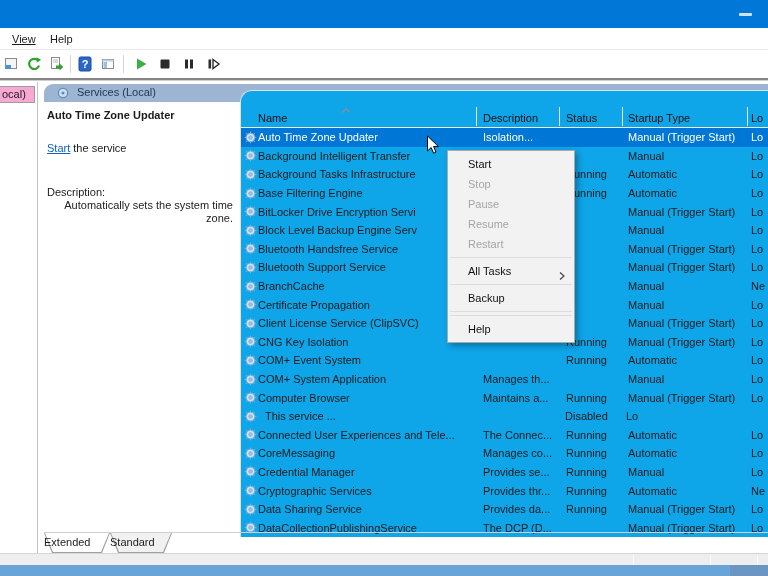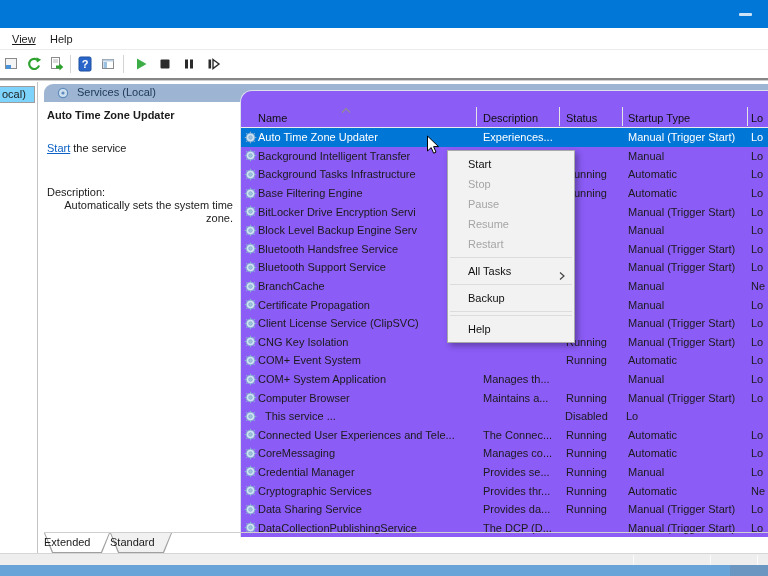--- a/index.html
+++ b/index.html
@@ -14,36 +14,36 @@
   .menubar{ position:absolute; left:0; top:28px; width:768px; height:22px; background:#fff; border-bottom:1px solid #ececec; }
   .menu-item{ position:absolute; top:4px; height:15px; line-height:15px; padding:0 4px; }
   .menu-view{ left:8px;text-decoration:underline; } .menu-help{ left:46px; }
   .toolbar{ position:absolute; left:0; top:50px; width:768px; height:28px; background:#fff; display:flex; align-items:center; }
   .tb-btn{ width:16px; height:16px; display:inline-flex; align-items:center; justify-content:center; }
   .tb-sep{ width:1px; height:18px; background:#d4d4d4; }
   .thick-rule{ position:absolute; left:0; top:78px; width:768px; height:3px; background:#868686; border-bottom:1px solid #cfcfcf; }
 
   
   .tree-pane{ position:absolute; left:0; top:82px; width:38px; height:471px; background:#fff; border-right:1px solid #c3c3c3; }
-  .tree-item{ position:absolute; left:0; top:4px; width:35px; height:17px; background:#7dd3fc; border:1px solid #9d9d9d; border-left:none; line-height:15px; padding-left:2px; overflow:hidden; }
+  .tree-item{ position:absolute; left:0; top:4px; width:35px; height:17px; background:#f9a8d4; border:1px solid #9d9d9d; border-left:none; line-height:15px; padding-left:2px; overflow:hidden; }
 
   .mid-pane{ position:absolute; left:44px; top:82px; width:724px; height:471px; background:#fff; }
   .pane-band{ position:absolute; left:0; top:2px; width:724px; height:18px; background:#9db5d3; border-radius:9px 0 0 0; }
   .band-icon{ position:absolute; left:12px; top:2px; }
   .band-title{ position:absolute; left:33px; top:2px; font-size:11px; color:#203a57; }
 
   .info-col{ position:absolute; left:3px; top:20px; width:192px; }
   .info-title{ position:absolute; left:0; top:7px; font-weight:bold; white-space:nowrap; }
   .info-start{ position:absolute; left:0; top:40px; white-space:nowrap; }
   .link{ color:#0b61c4; text-decoration:underline; cursor:pointer; }
   .info-desc-label{ position:absolute; left:0; top:84px; }
   .info-desc{ position:absolute; left:0; top:97px; width:186px; line-height:13px; color:#222;text-align:right; }
 
   
-  .card{ position:absolute; left:240px; top:90px; width:528px; height:447px; background:#8b5cf6; border-radius:12px 0 0 0; border-top:1px solid #dbe2ec; border-left:1px solid #dbe2ec; }
+  .card{ position:absolute; left:240px; top:90px; width:528px; height:447px; background:#0ea5e9; border-radius:12px 0 0 0; border-top:1px solid #dbe2ec; border-left:1px solid #dbe2ec; }
   .list-header{ position:absolute; left:0; top:12px; width:528px; height:25px; border-bottom:1px solid #ececec; }
   .hcell{ position:absolute; top:9px; white-space:nowrap; color:#101010; }
   .h-name{ left:17px; } .h-desc{ left:242px; } .h-status{ left:325px; } .h-startup{ left:387px; } .h-logon{ left:510px; }
   .hsep{ position:absolute; top:4px; width:1px; height:19px; background:#e4e4e4; }
   .sort-chevron{ position:absolute; left:100px; top:1px; }
   .rows{ position:absolute; left:0; top:37px; width:528px; }
   .row{ display:grid; grid-template-columns:17px 218px 83px 63px 125px auto; align-items:center; height:18.6px; width:528px; }
   .row > span{ white-space:nowrap; overflow:hidden; }
   .cell-icon{ padding-left:3px; display:flex; align-items:center; }
   .c-desc{ padding-left:7px; } .c-status{ padding-left:7px; } .c-startup{ padding-left:6px; } .c-logon{ padding-left:4px; }
@@ -205,21 +205,21 @@
             <line x1="2.4" y1="2.4" x2="3.6" y2="3.6"></line>
                 <line x1="10.4" y1="3.6" x2="11.6" y2="2.4"></line>
             <line x1="2.4" y1="11.6" x2="3.6" y2="10.4"></line>
                 <line x1="10.4" y1="10.4" x2="11.6" y2="11.6"></line>
           </g>
           <circle cx="7" cy="7" r="4.6" fill="#cfe3f2" stroke="#85aed0"></circle>
           <circle cx="7" cy="7" r="1.9" fill="#9fc3e0" stroke="#85aed0"></circle>
         </svg>
       </span>
       <span class="c-name">Auto Time Zone Updater</span>
-      <span class="c-desc">Experiences...</span>
+      <span class="c-desc">Isolation...</span>
       <span class="c-status"></span>
       <span class="c-startup">Manual (Trigger Start)</span>
       <span class="c-logon">Lo</span>
     </div>
         <div class="row">
       <span class="cell-icon">
         <svg width="13" height="13" viewBox="0 0 14 14">
           <g stroke="#85aed0" stroke-width="1.2">
             <line x1="7" y1="0.7" x2="7" y2="2.4"></line>
                 <line x1="7" y1="11.6" x2="7" y2="13.3"></line>

